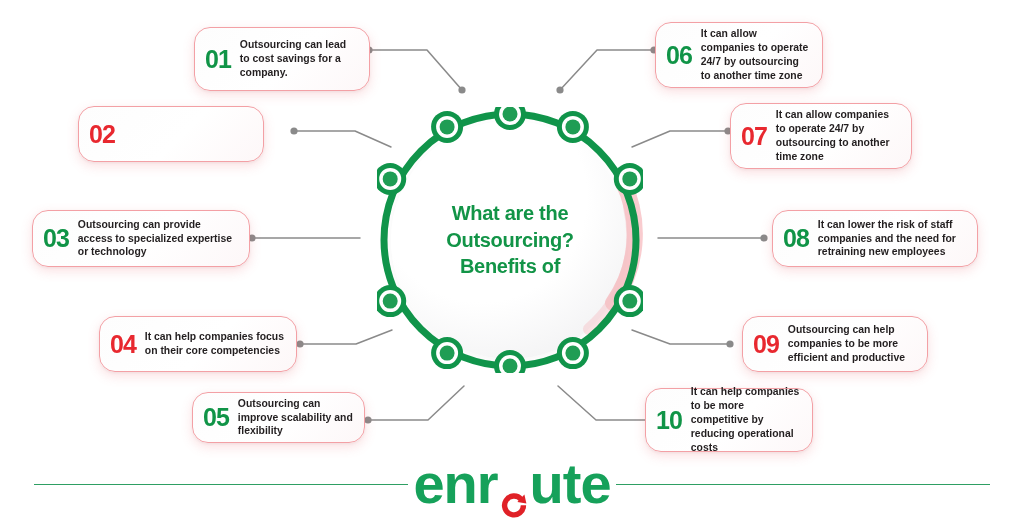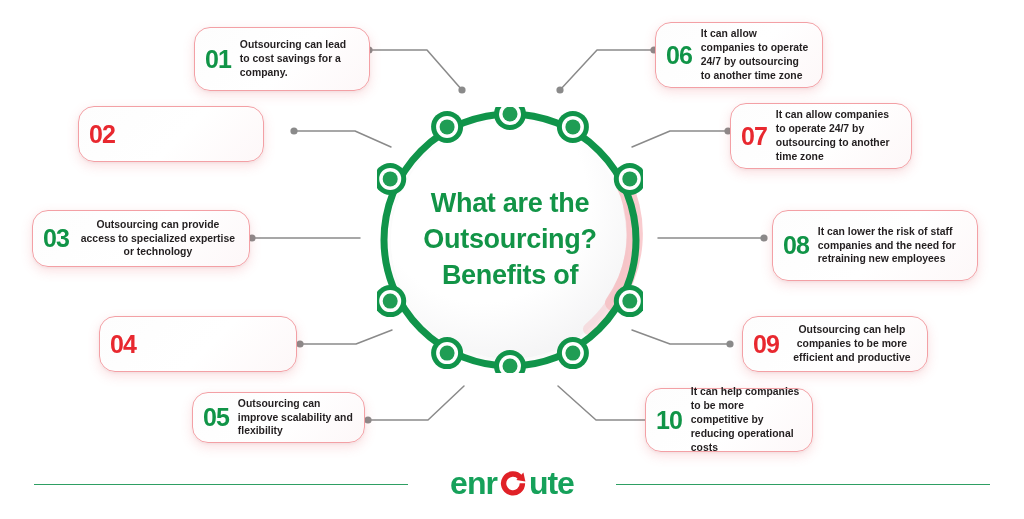--- a/index.html
+++ b/index.html
@@ -26,21 +26,21 @@
     box-shadow:0 2px 10px rgba(0,0,0,.045);
   }
   .title-box{
     position:absolute;left:0;top:0;width:266px;height:266px;
     display:flex;flex-direction:column;align-items:center;justify-content:center;
     text-align:center;
   }
   .title-box .tl{
     color:#129447;
     font-weight:bold;
-    font-size:27px;
+    font-size:20px;
     line-height:1.33;
     letter-spacing:-.3px;
   }
 
   
   .card{
     position:absolute;
     box-sizing:border-box;
     border:1.6px solid #f3a0a5;
     border-radius:16px;
@@ -67,21 +67,21 @@
 
   
   .rule{position:absolute;height:1.4px;background:#2e9f63;top:484px;}
   .rule.left{left:34px;width:374px;}
   .rule.right{left:616px;width:374px;}
   .logo{
     position:absolute;left:424px;top:458px;width:176px;height:50px;
     display:flex;align-items:center;justify-content:center;
   }
   .logo .word{
-    font-size:32px;font-weight:bold;color:#16a15a;letter-spacing:-1px;
+    font-size:56px;font-weight:bold;color:#16a15a;letter-spacing:-1px;
     display:flex;align-items:center;
   }
   .logo .oslot{display:inline-block;width:30px;height:30px;position:relative;margin:0 1px;}
 </style>
 </head>
 <body>
 
 <div id="stage">
 
   <svg id="wires" viewBox="0 0 1024 519">
@@ -181,50 +181,51 @@
 
   <div class="card" style="left:194px;top:27px;width:176px;height:64px;">
     <span class="num green">01</span>
     <span class="txt">Outsourcing can lead to cost savings for a company.</span>
   </div>
 
   <div class="card" style="left:78px;top:106px;width:186px;height:56px;">
     <span class="num red">02</span>
   </div>
 
-  <div class="card" style="left:32px;top:210px;width:218px;height:57px;text-align:center;">
+  <div class="card" style="left:32px;top:210px;width:218px;height:57px;">
     <span class="num green">03</span>
     <span class="txt">Outsourcing can provide access to specialized expertise or technology</span>
   </div>
 
   <div class="card" style="left:99px;top:316px;width:198px;height:56px;">
     <span class="num red">04</span>
+    <span class="txt">It can help companies focus on their core competencies</span>
   </div>
 
   <div class="card" style="left:192px;top:392px;width:173px;height:51px;">
     <span class="num green">05</span>
     <span class="txt">Outsourcing can improve scalability and flexibility</span>
   </div>
 
   <div class="card" style="left:655px;top:22px;width:168px;height:66px;">
     <span class="num green">06</span>
     <span class="txt">It can allow companies to operate 24/7 by outsourcing to another time zone</span>
   </div>
 
   <div class="card" style="left:730px;top:103px;width:182px;height:66px;">
     <span class="num red">07</span>
     <span class="txt">It can allow companies to operate 24/7 by outsourcing to another time zone</span>
   </div>
 
-  <div class="card" style="left:772px;top:210px;width:206px;height:71px;">
+  <div class="card" style="left:772px;top:210px;width:206px;height:57px;">
     <span class="num green">08</span>
     <span class="txt">It can lower the risk of staff companies and the need for retraining new employees</span>
   </div>
 
-  <div class="card" style="left:742px;top:316px;width:186px;height:56px;text-align:center;">
+  <div class="card" style="left:742px;top:316px;width:186px;height:56px;">
     <span class="num red">09</span>
     <span class="txt">Outsourcing can help companies to be more efficient and productive</span>
   </div>
 
   <div class="card" style="left:645px;top:388px;width:168px;height:64px;">
     <span class="num green">10</span>
     <span class="txt">It can help companies to be more competitive by reducing operational costs</span>
   </div>
 
   <div class="rule left"></div>

